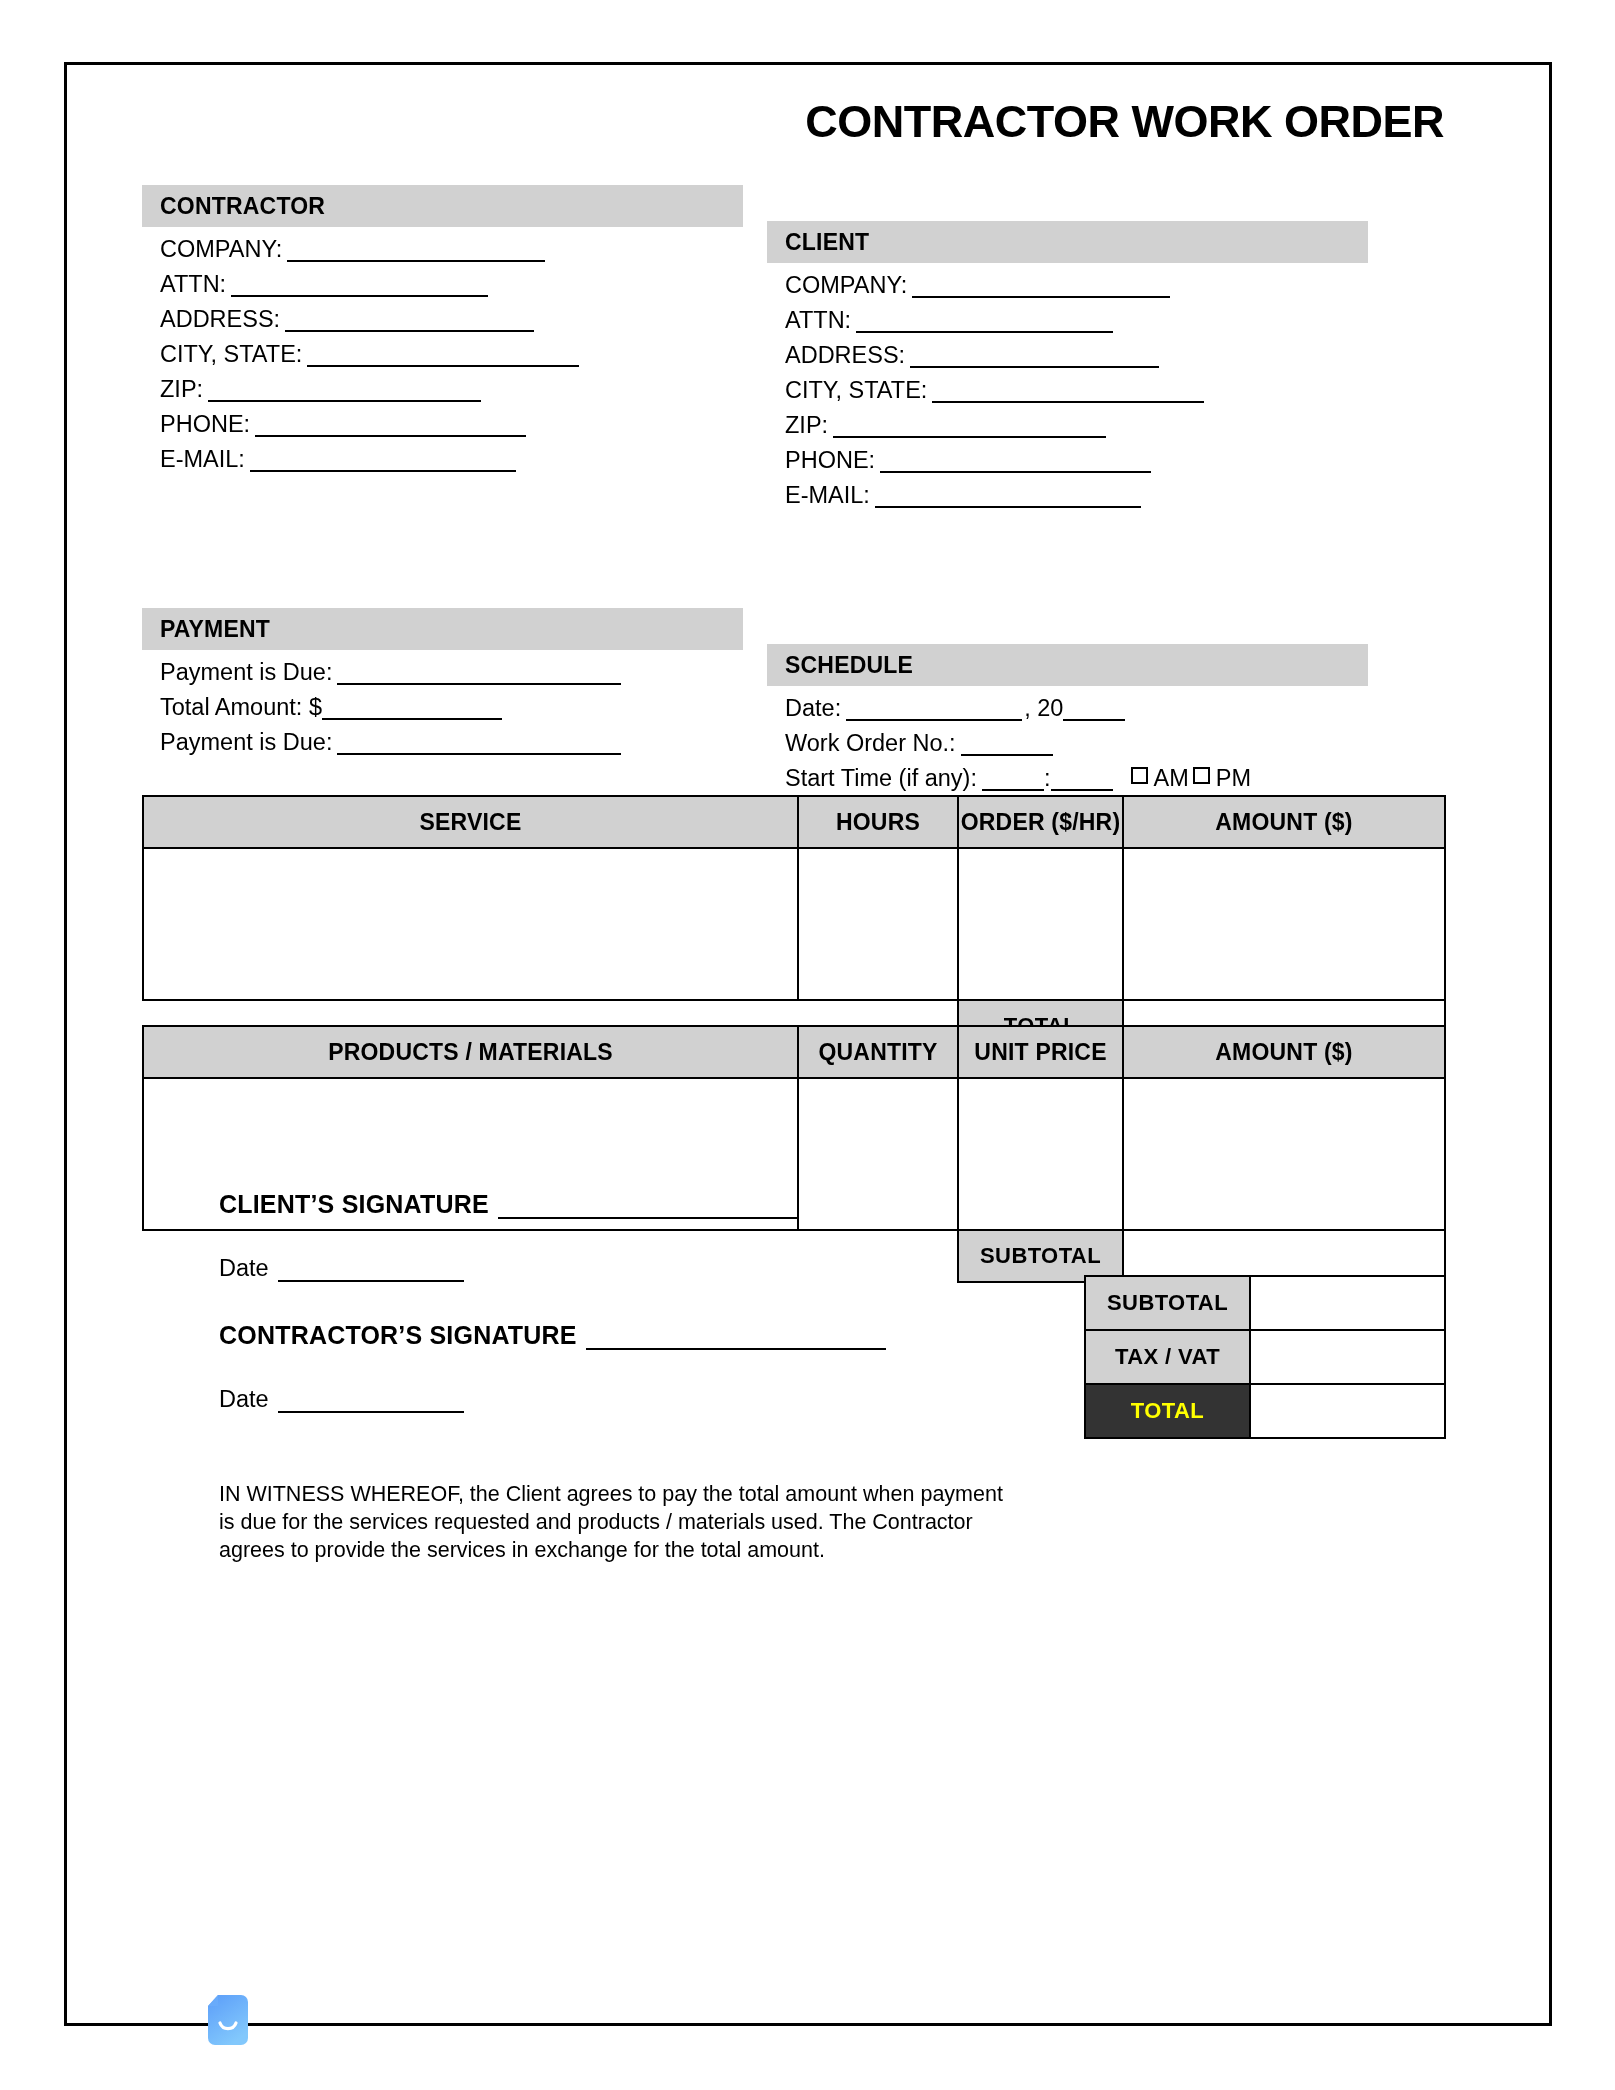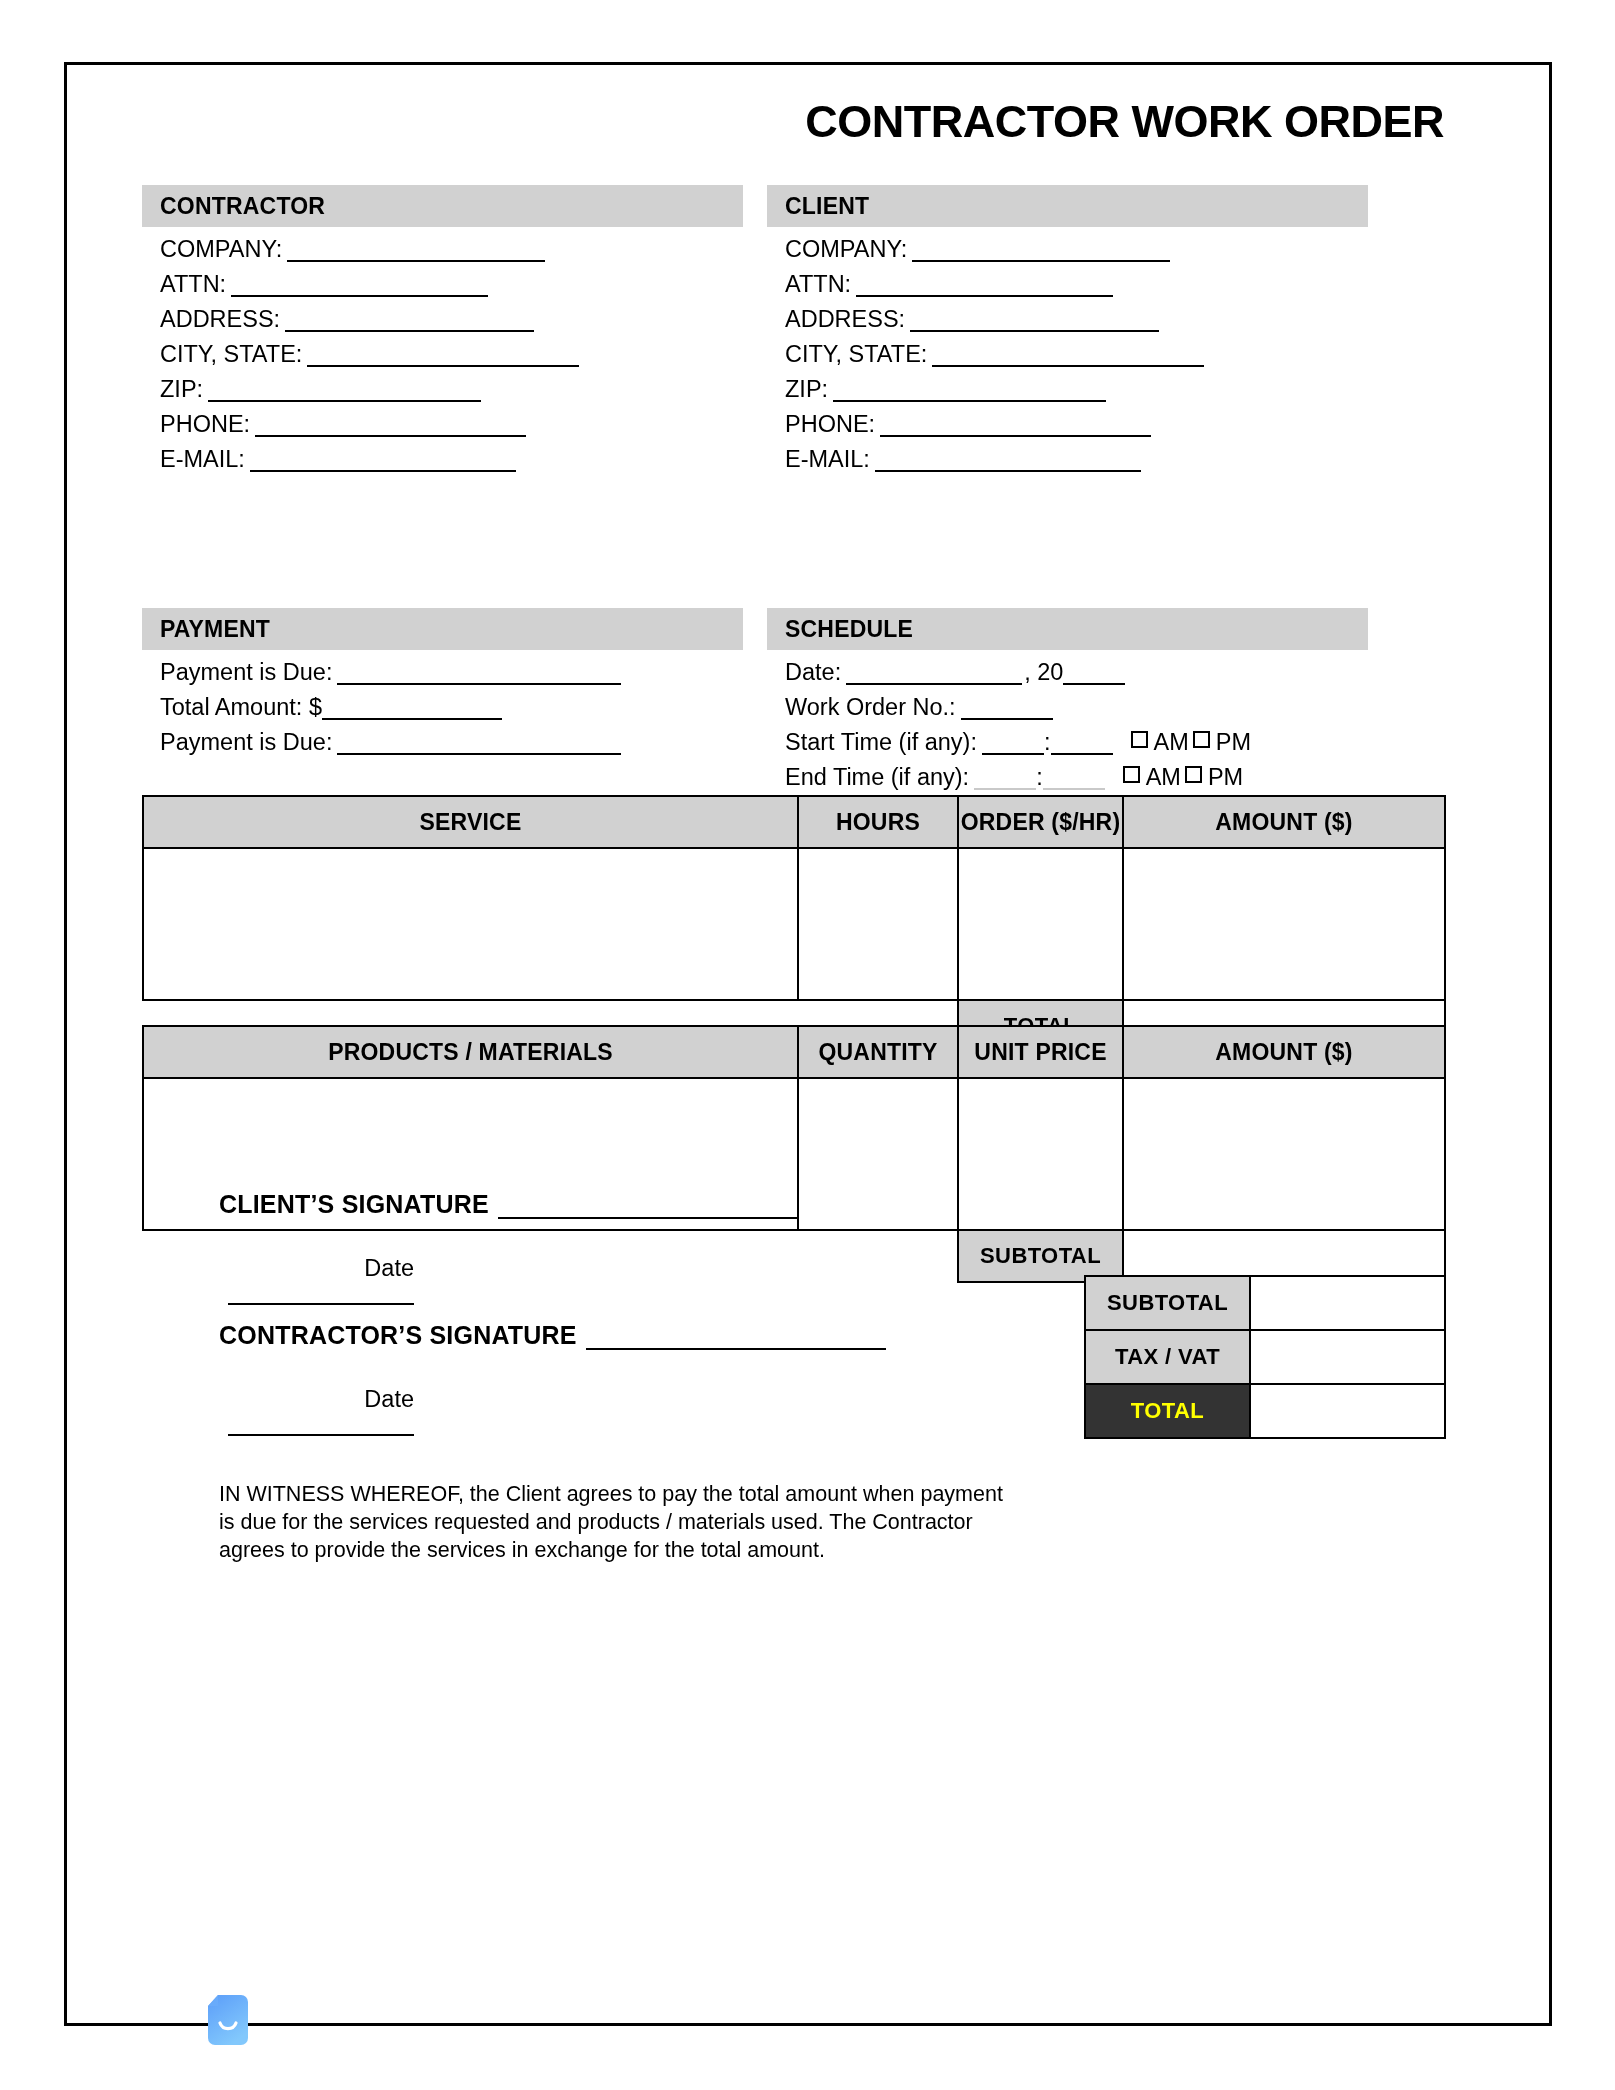--- a/index.html
+++ b/index.html
@@ -39,21 +39,21 @@
     letter-spacing: -0.5px;
     line-height: 1.1;
   }
 
   
   .party-col {
     position: absolute;
     width: 601px;
   }
   .col-left  { left: 75px; }
-  .col-right { left: 700px; }
+  .col-right { left: 700px; margin-top: 36px; }
 
   .sec-bar {
     background: #d1d1d1;
     font-size: 23px;
     font-weight: bold;
     padding: 9px 0 16px 18px;
     box-sizing: border-box;
     height: 42px;
     line-height: 24px;
     letter-spacing: 0.2px;
@@ -151,21 +151,20 @@
     align-items: flex-end;
     letter-spacing: 0.2px;
   }
   .date-line {
     position: absolute;
     left: 152px;
     font-size: 23.5px;
     white-space: nowrap;
     display: flex;
     align-items: flex-end;
-    flex-direction: column;
   }
 
   
   #logo {
     position: absolute;
     left: 140px;
     top: 1930px;
     width: 42px;
     height: 50px;
   }

